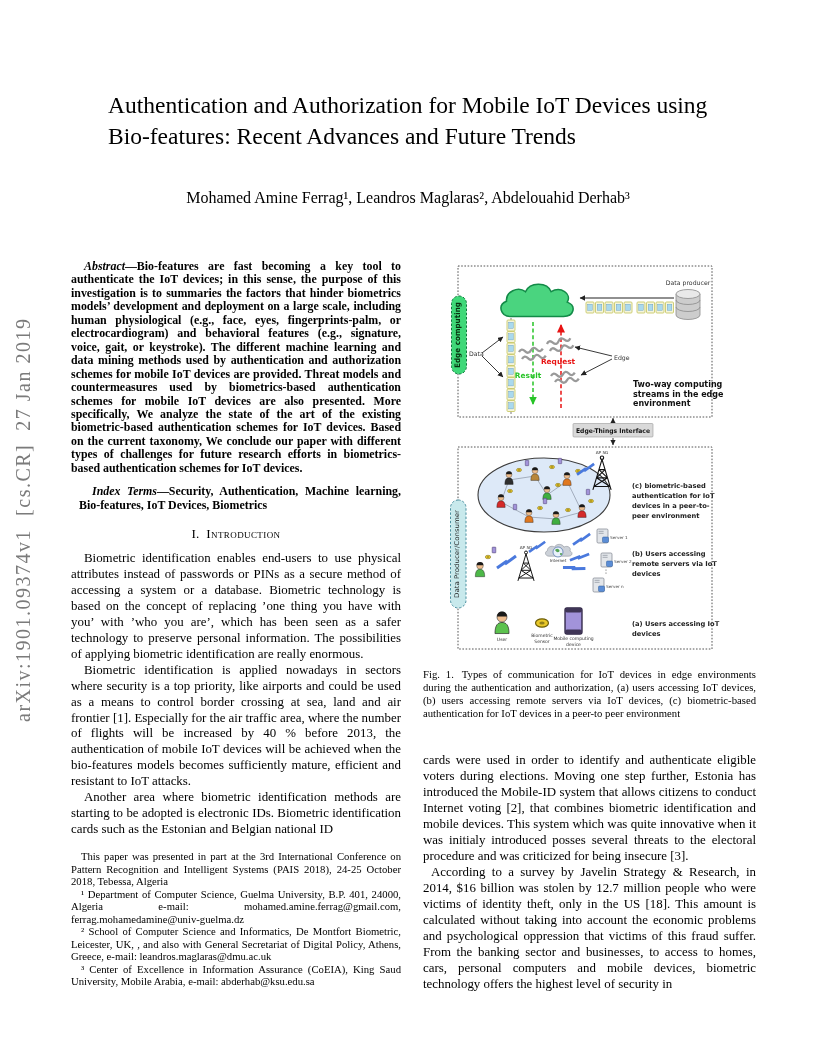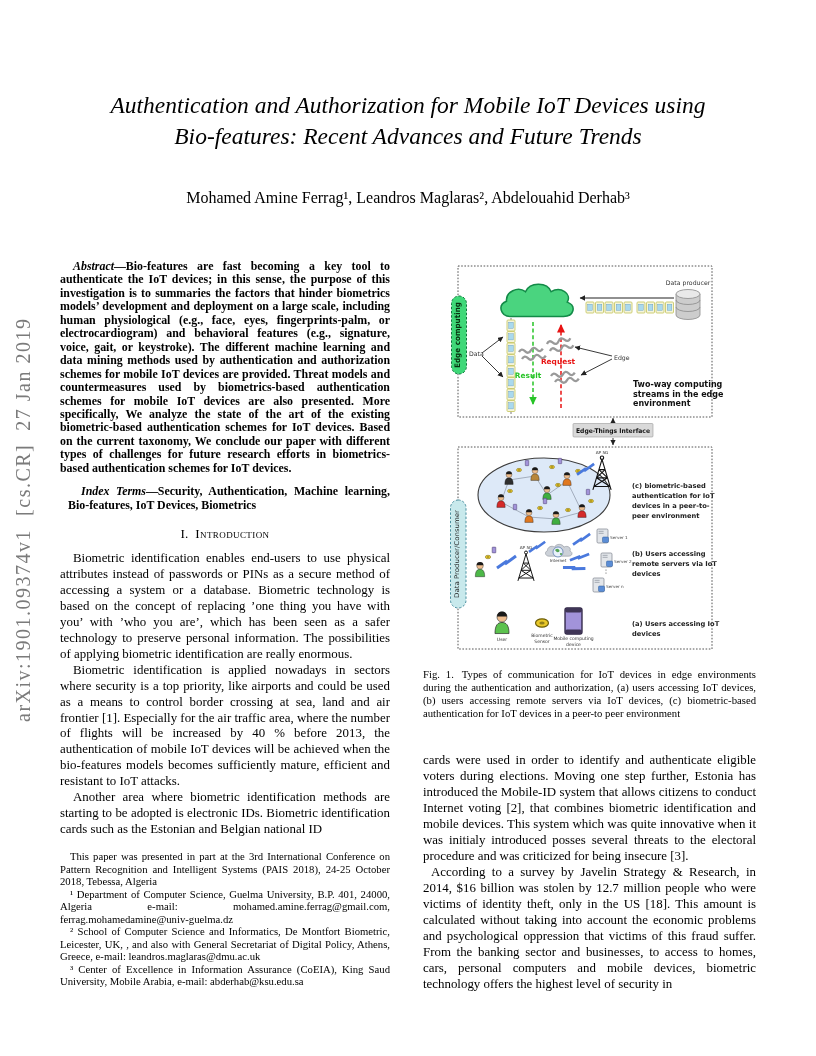--- a/index.html
+++ b/index.html
@@ -5,25 +5,25 @@
   html,body { margin:0; padding:0; background:#ffffff; }
   .page { position:relative; width:816px; height:1056px; background:#fff; overflow:hidden;
           color:#000; font-family:"Liberation Serif","DejaVu Serif",serif; }
 
   .watermark { position:absolute; left:12px; top:256px; height:528px; width:36px;
                writing-mode:vertical-rl; transform:rotate(180deg);
                font-size:20px; color:#7b7b7b; letter-spacing:1.5px;
                white-space:pre; text-align:center;
                font-family:"Liberation Serif","DejaVu Serif",serif; }
 
-  .title { position:absolute; top:74px; left:108px; width:600px; text-align:center;
-           font-size:23.5px; line-height:1.33; font-weight:400;font-style:italic; }
+  .title { position:absolute; top:74px; left:108px; width:600px; 
+           font-size:23.5px; line-height:1.33; font-weight:400; }
   .authors { position:absolute; top:189px; left:0; width:100%; text-align:center; font-size:16px; }
 
-  .col-left  { position:absolute; left:60px;  top:260px; width:330px; }
+  .col-left  { position:absolute; left:71px;  top:260px; width:330px; }
   .col-right { position:absolute; left:423px; top:258px; width:333px; }
 
   .abstract, .index-terms { font-size:11.9px; line-height:1.13; font-weight:bold;
                             text-align:justify; margin:0; text-indent:13px; }
   .index-terms { margin-top:10px;margin-left:8px; }
   .lead-italic { font-style:italic; }
 
   .section-heading { margin:14px 0 9px 0; text-align:center; font-size:13.2px; font-weight:400; }
   .section-heading .num { margin-right:7px; }
   .sc { font-variant:small-caps; letter-spacing:0.4px;text-align:right; }

